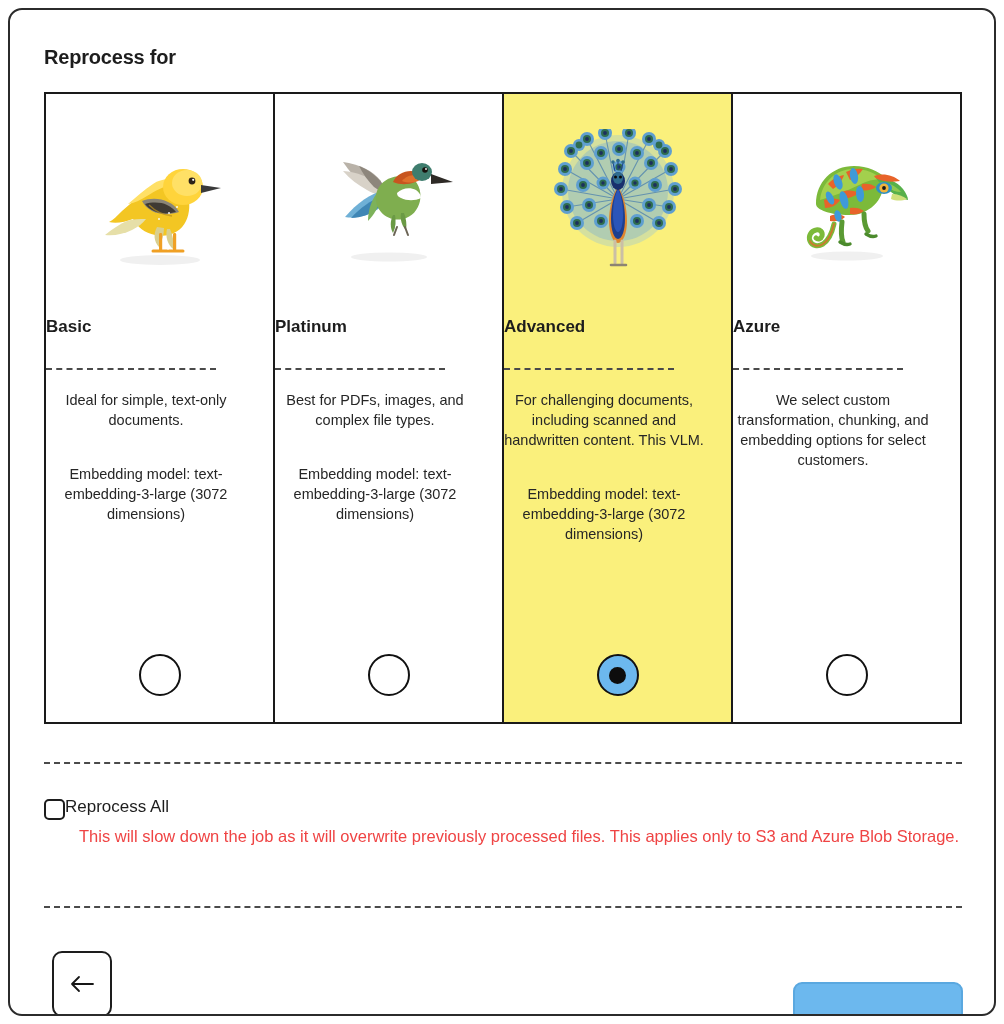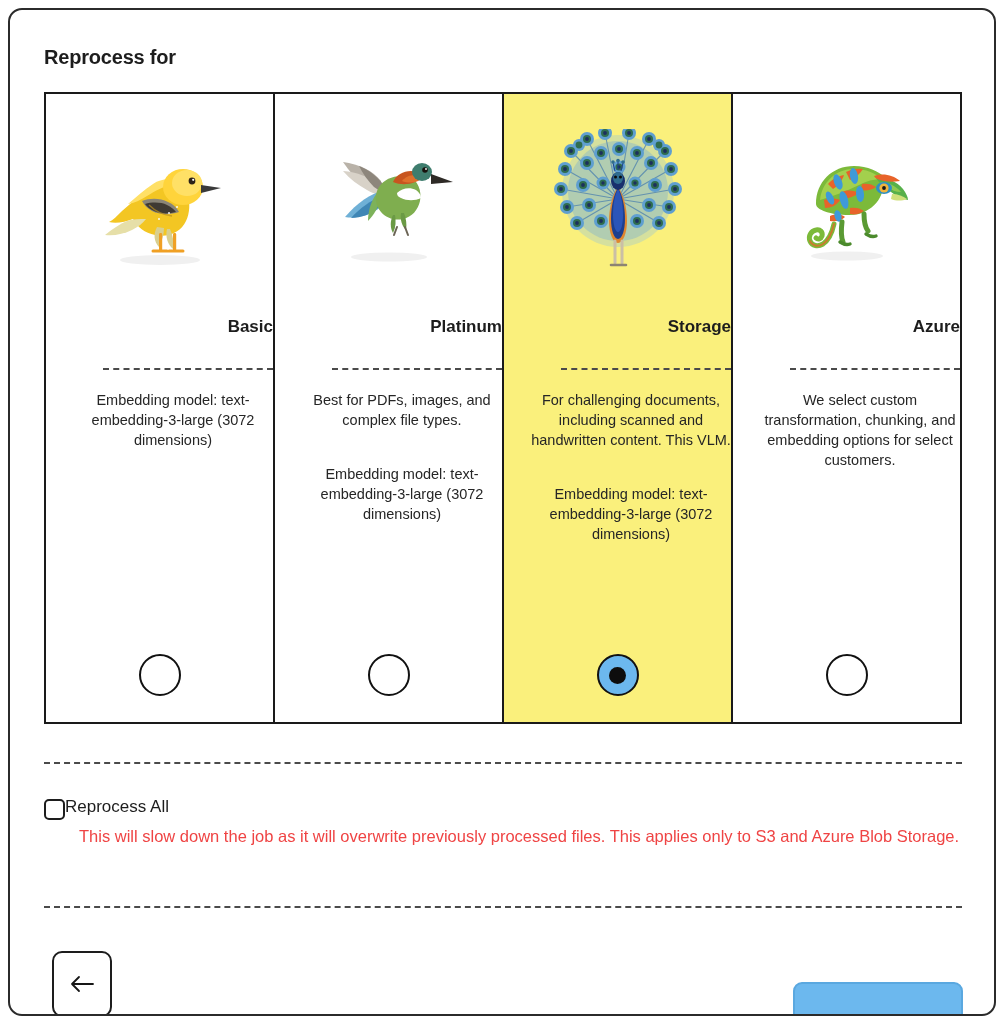--- a/index.html
+++ b/index.html
@@ -46,21 +46,21 @@
     background: #ffffff;
   }
 
   .card {
     position: relative;
     flex: 1 1 0;
     background: #ffffff;
     border-right: 2px solid #1a1a1a;
     display: flex;
     flex-direction: column;
-    align-items: flex-end;
+    align-items: flex-start;
     padding-top: 10px;
     cursor: pointer;
   }
   .card:last-child { border-right: none; }
   .card.selected { background: #faf07c; }
 
   .card-art {
     height: 208px;
     width: 100%;
     display: flex;
@@ -238,20 +238,21 @@
           <path d="M56 110h14M72 110h14" stroke="#f0a024" stroke-width="3" stroke-linecap="round"></path>
           <path d="M52 64c6 6 14 10 23 11" stroke="#b98f1f" stroke-width="1.4" fill="none" opacity="0.7"></path>
           <circle cx="72" cy="72" r="1.1" fill="#ffffff" opacity="0.85"></circle>
           <circle cx="62" cy="78" r="1.1" fill="#ffffff" opacity="0.85"></circle>
           <circle cx="80" cy="66" r="1.1" fill="#ffffff" opacity="0.85"></circle>
         </svg>
       </div>
       <div class="card-name">Basic</div>
       <div class="card-sep"></div>
       <div class="card-body">
+        <div class="para">Ideal for simple, text-only documents.</div>
         <div class="para">Embedding model: text-embedding-3-large (3072 dimensions)</div>
       </div>
       <div class="radio-wrap">
         <div class="radio"></div>
       </div>
     </div>
 
     <div class="card">
       <div class="card-art">
         <svg width="132" height="128" viewBox="0 0 132 128" aria-hidden="true">
@@ -417,21 +418,21 @@
               <path d="M75 41 l0-9"></path>
               <path d="M78 42 l2-8"></path>
           </g>
           <circle cx="70" cy="33" r="1.8" fill="#2f6d8f"></circle>
           <circle cx="75" cy="31.5" r="1.8" fill="#2f6d8f"></circle>
           <circle cx="80" cy="33" r="1.8" fill="#2f6d8f"></circle>
           <path d="M72 112v22M79 112v22" stroke="#cbbfa5" stroke-width="3" stroke-linecap="round"></path>
           <path d="M68 136h8M75 136h8" stroke="#8d8472" stroke-width="2.6" stroke-linecap="round"></path>
         </svg>
       </div>
-      <div class="card-name">Storage</div>
+      <div class="card-name">Advanced</div>
       <div class="card-sep"></div>
       <div class="card-body">
         <div class="para">For challenging documents, including scanned and handwritten content. This VLM.</div>
         <div class="para">Embedding model: text-embedding-3-large (3072 dimensions)</div>
       </div>
       <div class="radio-wrap">
         <div class="radio checked">
             <span class="dot"></span>
           </div>
       </div>

